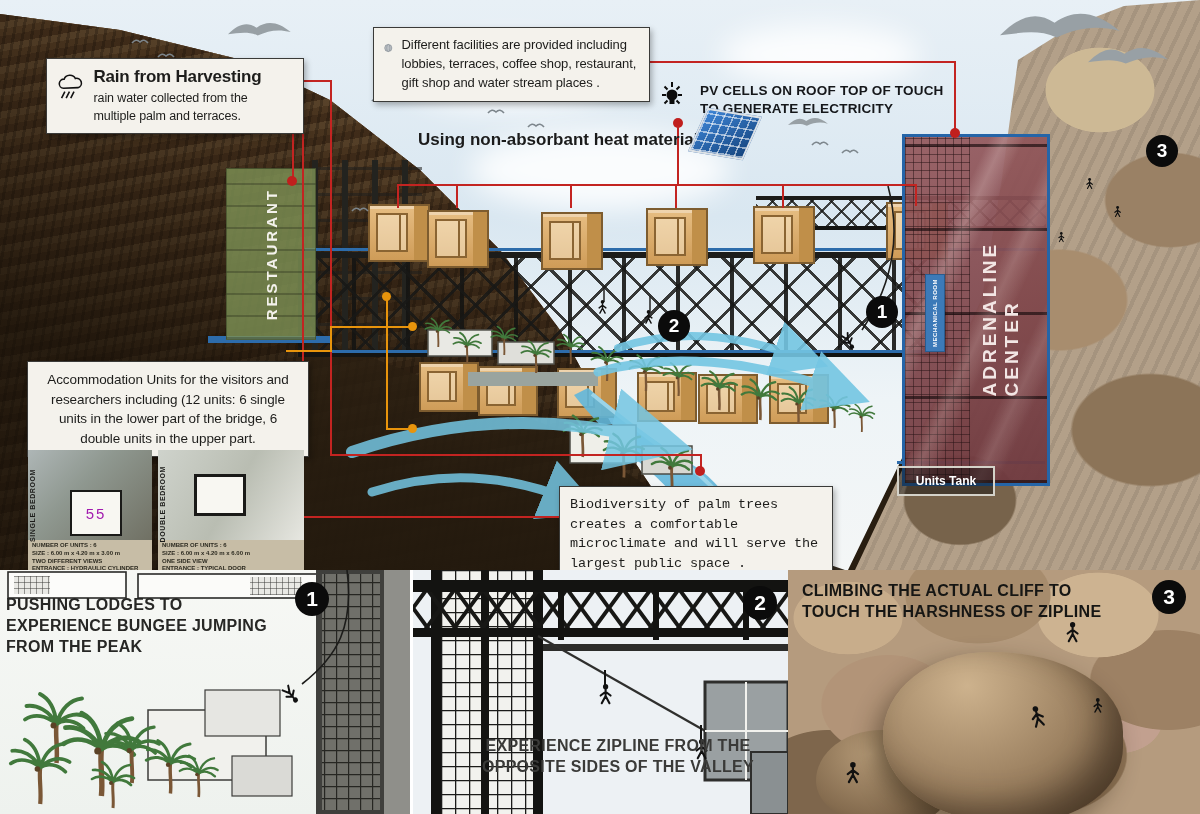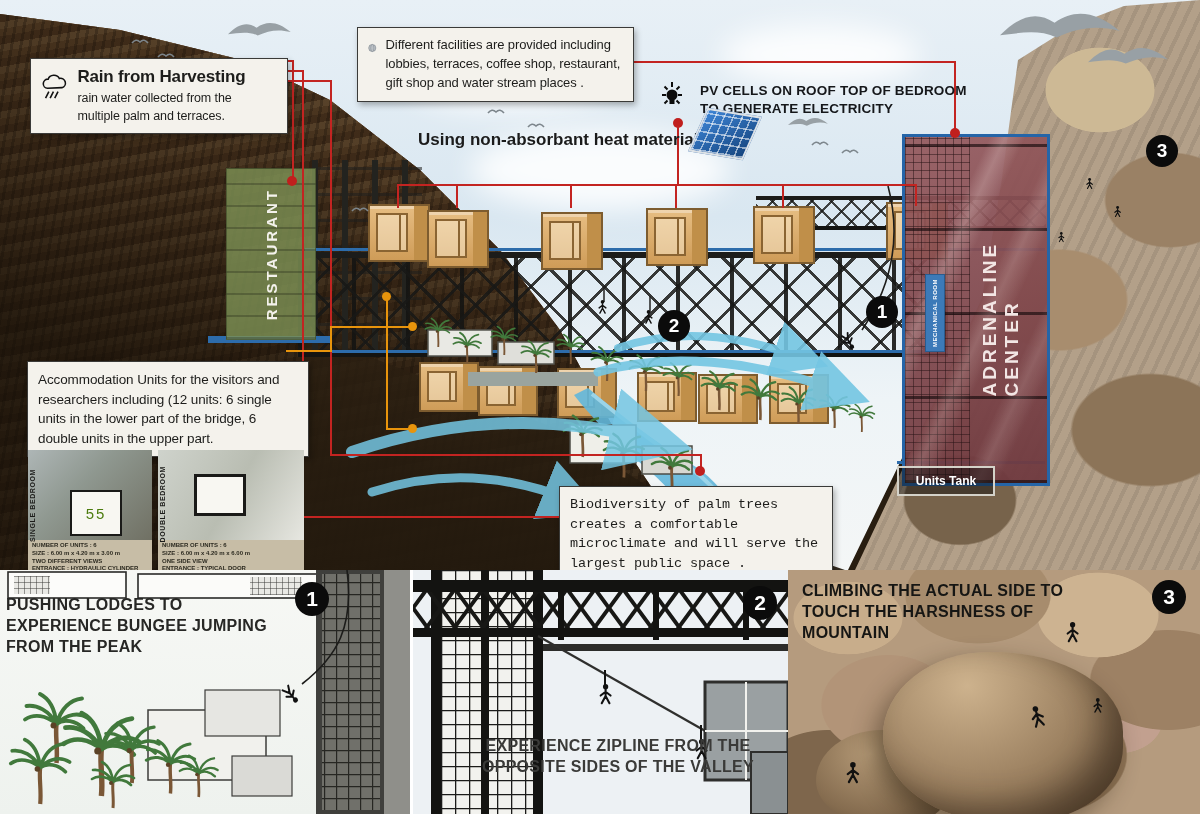--- a/index.html
+++ b/index.html
@@ -77,40 +77,40 @@
       display:flex;align-items:center;justify-content:center;}
   
   .rl{position:absolute;background:#c32421;z-index:6;}
   .ol{position:absolute;background:#e8940c;z-index:6;}
   .dot{position:absolute;width:10px;height:10px;border-radius:50%;background:#c01f1d;z-index:6;}
   .odot{position:absolute;width:9px;height:9px;border-radius:50%;background:#e8940c;z-index:6;}
   .callout{position:absolute;background:#f4f2ec;border:1.5px solid #3a3a38;color:#1d1d1b;
       box-shadow:2px 3px 6px rgba(0,0,0,.3);padding:8px 10px;z-index:7;}
   .callout .t{font-size:17px;font-weight:bold;letter-spacing:-.2px;margin-bottom:2px;}
   .callout .b{font-size:12.5px;line-height:1.45;letter-spacing:-.1px;}
-  .co-flex{display:flex;gap:9px;align-items:flex-start;}
+  .co-flex{display:flex;gap:9px;align-items:flex-start;margin-left:16px;}
   .note{position:absolute;z-index:7;color:#1b1b1b;font-weight:600;}
   .pv-line{font-size:13.5px;font-weight:bold;letter-spacing:.2px;color:#15171a;line-height:1.35;}
   .solar{position:absolute;left:696px;top:112px;width:54px;height:40px;z-index:7;
       transform:skewX(-16deg) rotate(9deg);border:2px solid #dde2e6;
       background:#1d5aa8;
       background-image:repeating-linear-gradient(90deg,rgba(255,255,255,.55) 0 1.5px,transparent 1.5px 9px),
         repeating-linear-gradient(0deg,rgba(255,255,255,.55) 0 1.5px,transparent 1.5px 9px),
         linear-gradient(135deg,#3e85d6,#15447e);}
   .badge{position:absolute;background:#0b0b0b;color:#fff;border-radius:50%;z-index:8;
       display:flex;align-items:center;justify-content:center;font-weight:bold;}
   .badge.sm{width:32px;height:32px;font-size:19px;}
   .badge.lg{width:34px;height:34px;font-size:21px;}
   
   .fig{position:absolute;z-index:7;overflow:hidden;}
   .fig .img{position:absolute;left:0;top:0;right:0;bottom:30px;}
   .fig .vtag{position:absolute;left:1px;bottom:32px;writing-mode:vertical-rl;transform:rotate(180deg);
       font-size:7px;letter-spacing:.6px;color:#1c1c1a;font-weight:bold;z-index:2;}
   .fig .plan{position:absolute;background:#f8f7f2;border:2px solid #1a1a18;z-index:2;
-      display:flex;align-items:center;justify-content:center;font-size:15px;color:#4d7c0f;letter-spacing:2px;}
+      display:flex;align-items:center;justify-content:center;font-size:15px;color:#a21caf;letter-spacing:2px;}
   .fig .cap{position:absolute;left:0;right:0;bottom:0;height:30px;background:#c7bda6;
       padding:2px 4px;font-size:6px;line-height:1.3;color:#2c2a20;font-weight:bold;}
   
   #panels{position:absolute;left:0;top:570px;width:1200px;height:244px;display:flex;}
   .panel{position:relative;height:244px;overflow:hidden;}
   .p1{width:410px;background:linear-gradient(180deg,#f7f8f5,#eef2ee);}
   .p2{width:375px;background:#edf1f4;border-left:3px solid #fff;}
   .p3{width:412px;background:#b59b7e;
       background-image:radial-gradient(90px 60px at 60px 48px,#c8ad8b 0 60%,transparent 61%),
         radial-gradient(120px 80px at 190px 25px,#a78c6d 0 60%,transparent 61%),
@@ -347,27 +347,27 @@
     </div>
 
     <div class="note" style="left:418px;top:130px;font-size:17px;">Using non-absorbant heat materials</div>
 
     <svg style="position:absolute;left:658px;top:80px;z-index:7;" width="28" height="30" viewBox="0 0 28 30">
       <circle cx="14" cy="15" r="5.5" fill="#0c0c0c"></circle>
       <rect x="11.5" y="20" width="5" height="4" fill="#0c0c0c"></rect>
       <path d="M14,2 V7 M4,15 H8 M20,15 H24 M6.5,6.5 L9.5,9.5 M21.5,6.5 L18.5,9.5 M6.5,23.5 L9.5,20.5 M21.5,23.5 L18.5,20.5" stroke="#0c0c0c" stroke-width="2"></path>
     </svg>
     <div class="note" style="left:700px;top:82px;">
-      <div class="pv-line">PV CELLS ON ROOF TOP OF BEDROOM</div>
+      <div class="pv-line">PV CELLS ON ROOF TOP OF TOUCH</div>
       <div class="pv-line">TO GENERATE ELECTRICITY</div>
     </div>
     <div class="solar"></div>
 
     <div class="callout" style="left:27px;top:361px;width:260px;">
-      <div class="b" style="font-size:13.5px;">Accommodation Units for the visitors and researchers including (12 units: 6 single units in the lower part of the bridge, 6 double units in the upper part.</div>
+      <div class="b" style="font-size:13.5px;text-align:center;">Accommodation Units for the visitors and researchers including (12 units: 6 single units in the lower part of the bridge, 6 double units in the upper part.</div>
     </div>
 
     <div class="callout" style="left:559px;top:486px;width:252px;font-family:Liberation Mono, monospace;">
       <div class="b" style="font-size:13.5px;">Biodiversity of palm trees creates a comfortable microclimate and will serve the largest public space .</div>
     </div>
 
     <div class="fig" style="left:28px;top:450px;width:124px;height:124px;">
       <div class="img" style="background:linear-gradient(135deg,#aeb6b6 0%,#8f9890 40%,#6f6f62 100%);"></div>
       <span class="vtag">SINGLE BEDROOM</span>
       <div class="plan" style="left:42px;top:40px;width:48px;height:42px;">
@@ -461,18 +461,18 @@
       <div class="boulder2"></div>
       <div class="boulder"></div>
       <svg class="art" width="412" height="244" viewBox="0 0 412 244">
         <g>
           <use href="#person" transform="translate(278,52) scale(1.1)"></use>
           <use href="#person" transform="translate(240,138) rotate(-15) scale(1.15)"></use>
           <use href="#person" transform="translate(58,192) scale(1.15)"></use>
           <use href="#person" transform="translate(305,128) scale(0.8)"></use>
         </g>
       </svg>
-      <div class="caption" style="left:14px;top:10px;width:322px;color:#161614;">CLIMBING THE ACTUAL SIDE TO TOUCH THE HARSHNESS OF  MOUNTAIN</div>
+      <div class="caption" style="left:14px;top:10px;width:322px;color:#161614;">CLIMBING THE ACTUAL CLIFF TO TOUCH THE HARSHNESS OF  ZIPLINE</div>
       <div class="badge lg" style="left:364px;top:10px;">3</div>
     </div>
 
   </div>
 </div>
 
 </body></html>

